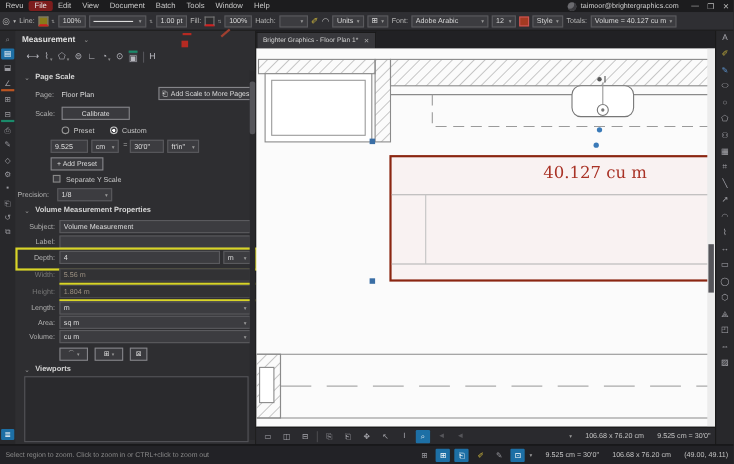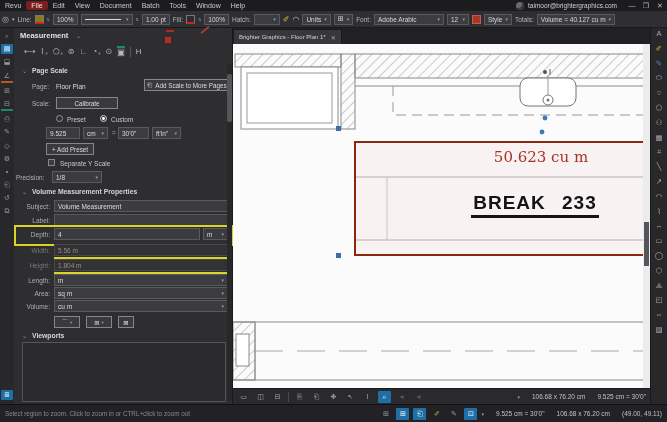--- a/index.html
+++ b/index.html
@@ -426,24 +426,21 @@
         <line x1="22" y1="307" x2="417" y2="307" stroke="#aaaaaa" stroke-dasharray="28 14"></line>
         <rect x="0" y="278" width="22" height="58" fill="url(#hatch)" stroke="#8a8a8a"></rect>
         <rect x="3" y="290" width="13" height="32" fill="#ffffff" stroke="#8a8a8a"></rect>
       </g>
 
       <g>
         <rect x="410" y="0" width="7" height="344" fill="#ececec"></rect>
         <rect x="411" y="178" width="5" height="44" fill="#55555a"></rect>
       </g>
     </svg>
-    <div id="measval">50.623 cu m</div>
-    <div id="roomwrap">
-      <span id="roomlbl">BREAK  233</span>
-    </div>
+    <div id="measval">40.127 cu m</div>
   </div>
 
   <div class="abs" id="bottomnav">
     <span class="nico">▭</span>
     <span class="nico">◫</span>
     <span class="nico">⊟</span>
     <span class="navsep"></span>
     <span class="nico">⎘</span>
     <span class="nico">⎗</span>
     <span class="nico">✥</span>

